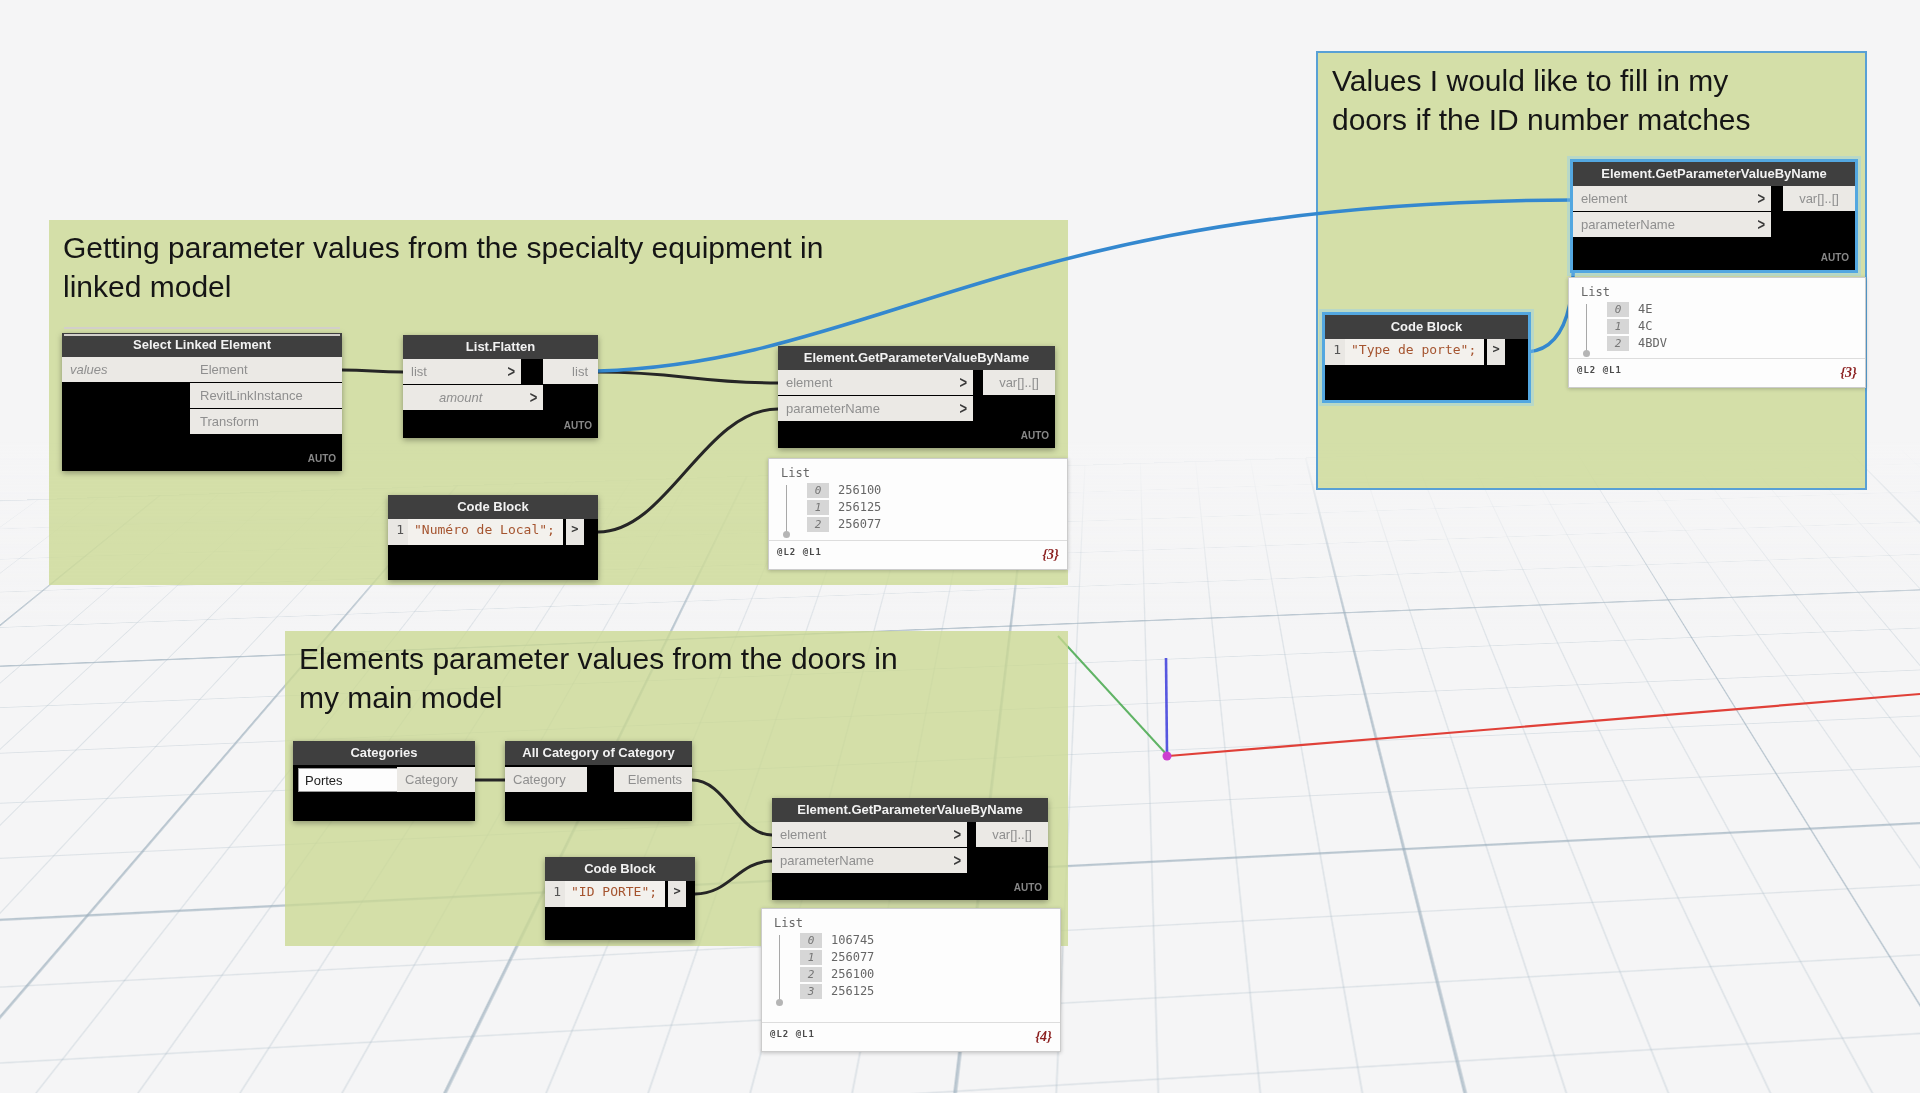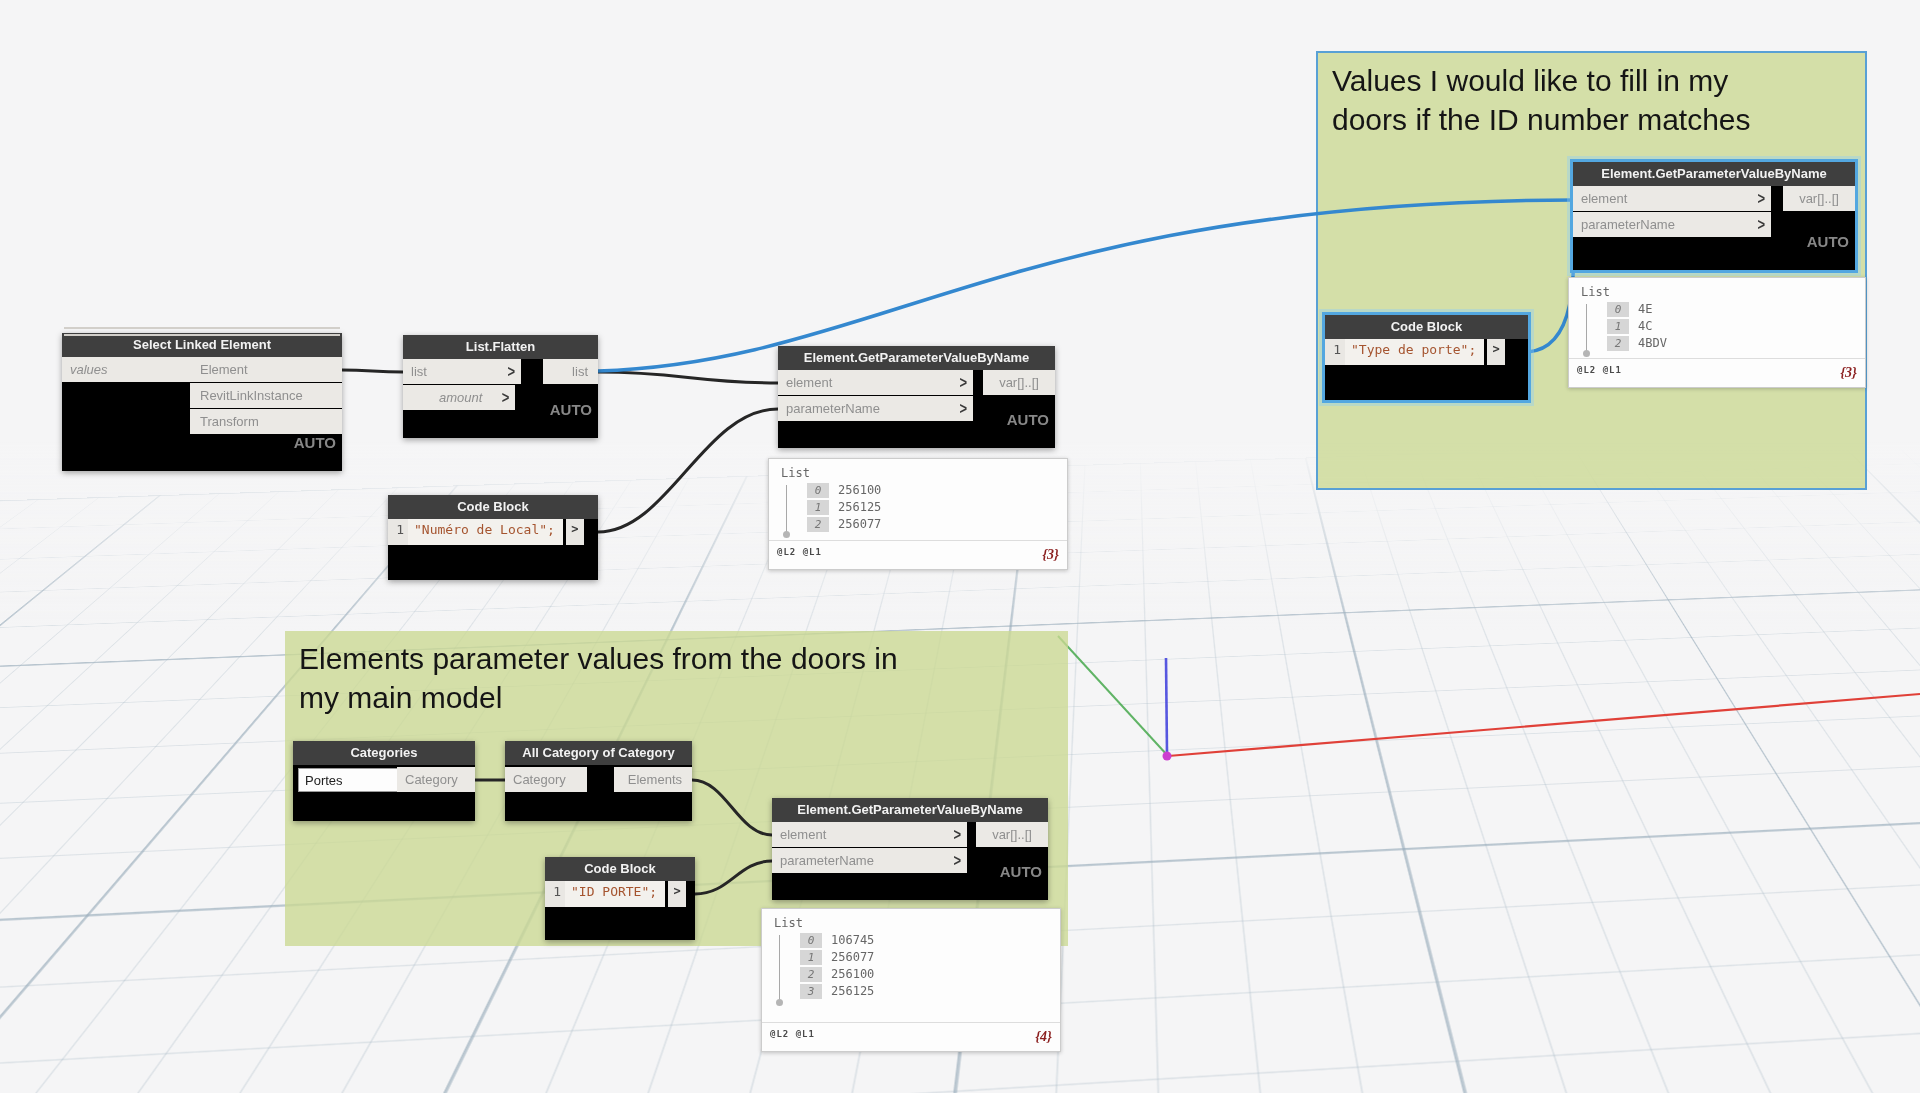--- a/index.html
+++ b/index.html
@@ -39,21 +39,21 @@
   .node-header{background:#3f3f3f;color:#f2f2f2;font-weight:bold;text-align:center;
                height:24px;line-height:24px;font-size:13px;white-space:nowrap;overflow:hidden;}
   .node-body{position:relative;}
   .chip{position:absolute;background:#ebe9e5;color:#8f8f8f;height:25px;line-height:25px;
         box-sizing:border-box;}
   .chip.in{padding:0 8px;}
   .chip.out{text-align:right;padding:0 10px;}
   .chip .arrow{position:absolute;right:6px;top:0;color:#3a3a3a;font-weight:bold;
                transform:scaleY(1.25);}
   .italic{font-style:italic;}
-  .lacing{position:absolute;right:6px;bottom:20px;font-size:15px;font-weight:bold;color:#878787;}
+  .lacing{position:absolute;right:6px;bottom:7px;font-size:10px;font-weight:bold;color:#878787;}
   .stack-lines{position:absolute;left:2px;right:2px;top:-6px;height:5px;
      border-top:2px solid #d2cfca;border-bottom:2px solid #d2cfca;}
 
   
   .cb-row{position:absolute;left:0;top:0;height:26px;display:flex;font-family:"DejaVu Sans Mono",monospace;}
   .cb-ln{background:#e9e7e3;min-width:20px;text-align:right;padding:3px 4px 0 2px;color:#555;
          box-sizing:border-box;font-size:13px;}
   .cb-code{background:#f3f1ed;padding:3px 8px 0 6px;color:#a5542f;font-size:13px;white-space:pre;}
   .cb-out{background:#e9e7e3;width:18px;text-align:center;margin-left:3px;color:#3a3a3a;
           font-weight:bold;padding-top:3px;font-size:12px;}
@@ -89,20 +89,23 @@
 
   <div class="grid-plane"></div>
   <div class="horizon-fade"></div>
   <svg id="axes" width="1920" height="1093">
     <line x1="1168" y1="756" x2="1920" y2="694" stroke="#e04038" stroke-width="2.2"></line>
     <line x1="1058" y1="636" x2="1168" y2="756" stroke="#46a84c" stroke-width="2" opacity="0.85"></line>
     <line x1="1166" y1="658" x2="1167" y2="754" stroke="#3b3bdc" stroke-width="2.6" opacity="0.85"></line>
     <circle cx="1167" cy="756" r="4.5" fill="#cc3fcf"></circle>
   </svg>
 
+  <div class="group" style="left:49px;top:220px;width:1019px;height:365px;">
+    <span class="group-title"><span>Getting parameter values from the specialty equipment in</span><br><span>linked model</span></span>
+  </div>
   <div class="group" style="left:285px;top:631px;width:783px;height:315px;">
     <span class="group-title"><span>Elements parameter values from the doors in</span><br><span>my main model</span></span>
   </div>
   <div class="group selected" style="left:1316px;top:51px;width:551px;height:439px;">
     <span class="group-title"><span>Values I would like to fill in my</span><br><span>doors if the ID number matches</span></span>
   </div>
 
   <svg id="wires" width="1920" height="1093">
     <path class="wire" d="M342 370 C 370 370, 375 372, 403 372"></path>
     <path class="wire" d="M598 372 C 680 372, 696 383, 778 383"></path>
@@ -129,21 +132,21 @@
     </div>
   </div>
 
   <div class="node" style="left:403px;top:335px;width:195px;height:103px;">
     <div class="node-header">List.Flatten</div>
     <div class="node-body" style="height:79px;">
       <div class="chip in" style="left:0;top:0;width:118px;">
         <span>list</span>
         <span class="arrow">&gt;</span>
       </div>
-      <div class="chip in italic" style="left:0;top:26px;width:112px;padding-left:36px;">
+      <div class="chip in italic" style="left:0;top:26px;width:140px;padding-left:36px;">
         <span>amount</span>
         <span class="arrow">&gt;</span>
       </div>
       <div class="chip out" style="right:0;top:0;width:55px;"><span>list</span></div>
       <div class="lacing">AUTO</div>
     </div>
   </div>
 
   <div class="node" style="left:388px;top:495px;width:210px;height:85px;">
     <div class="node-header">Code Block</div>

